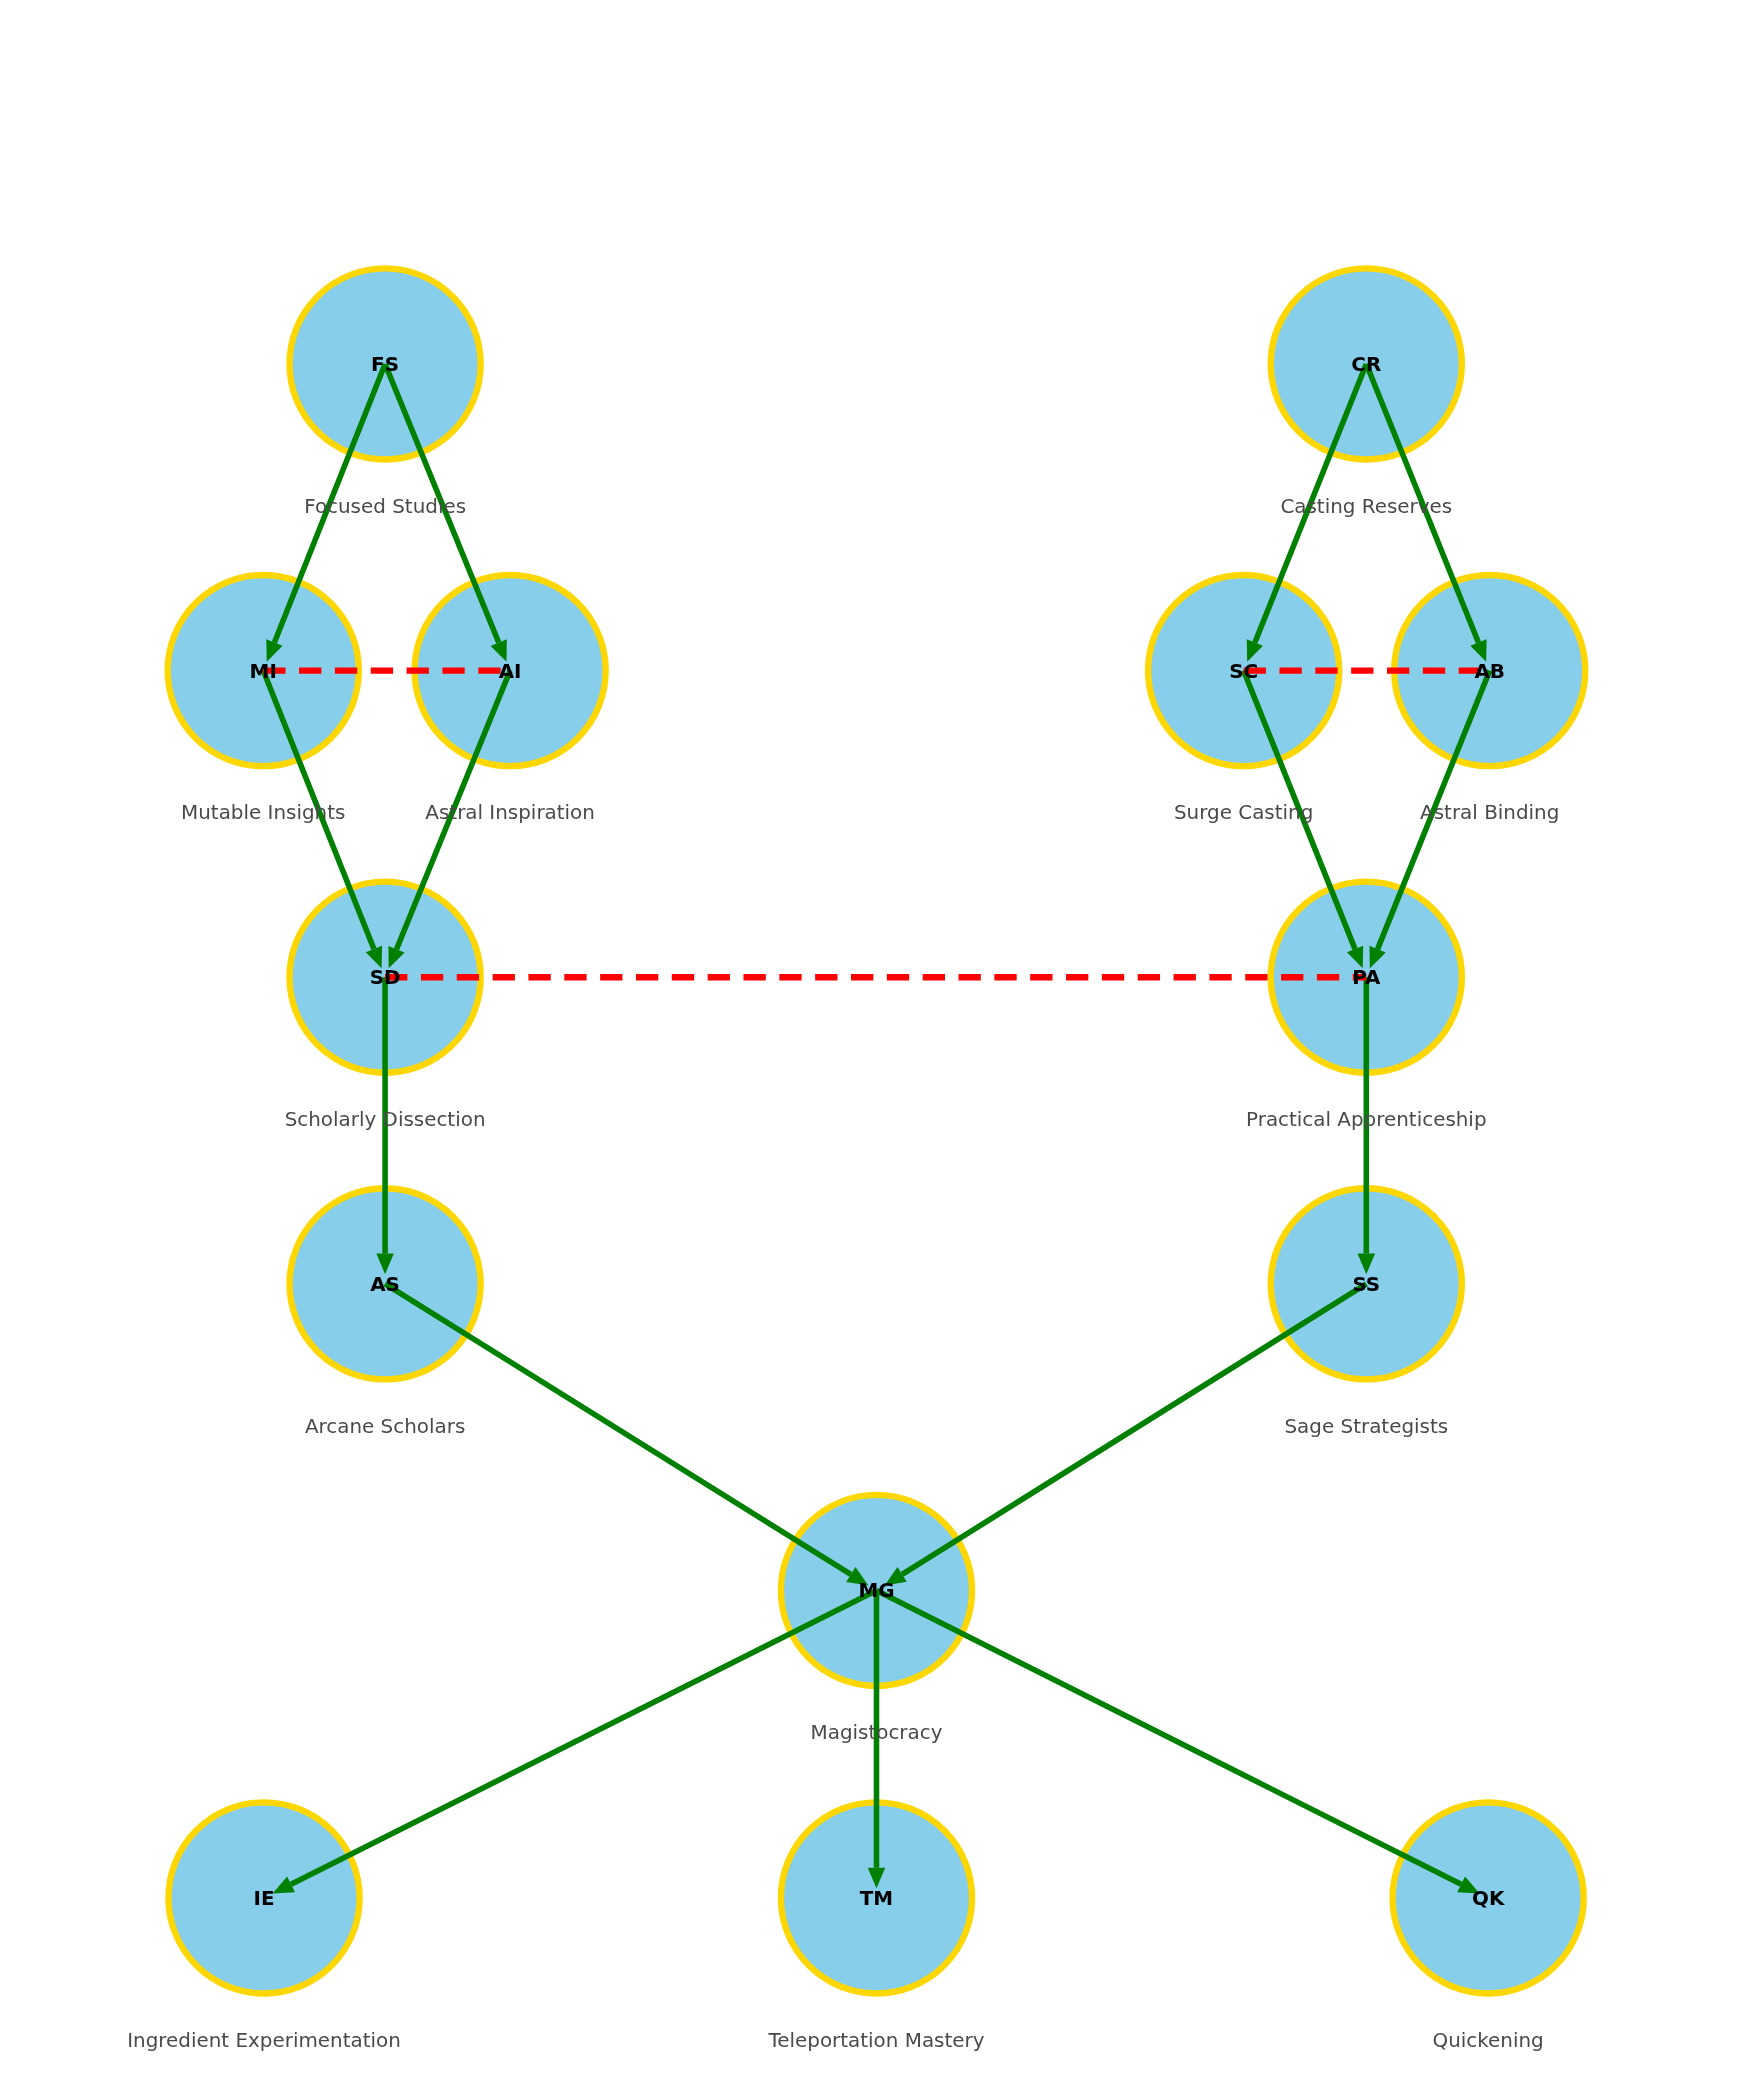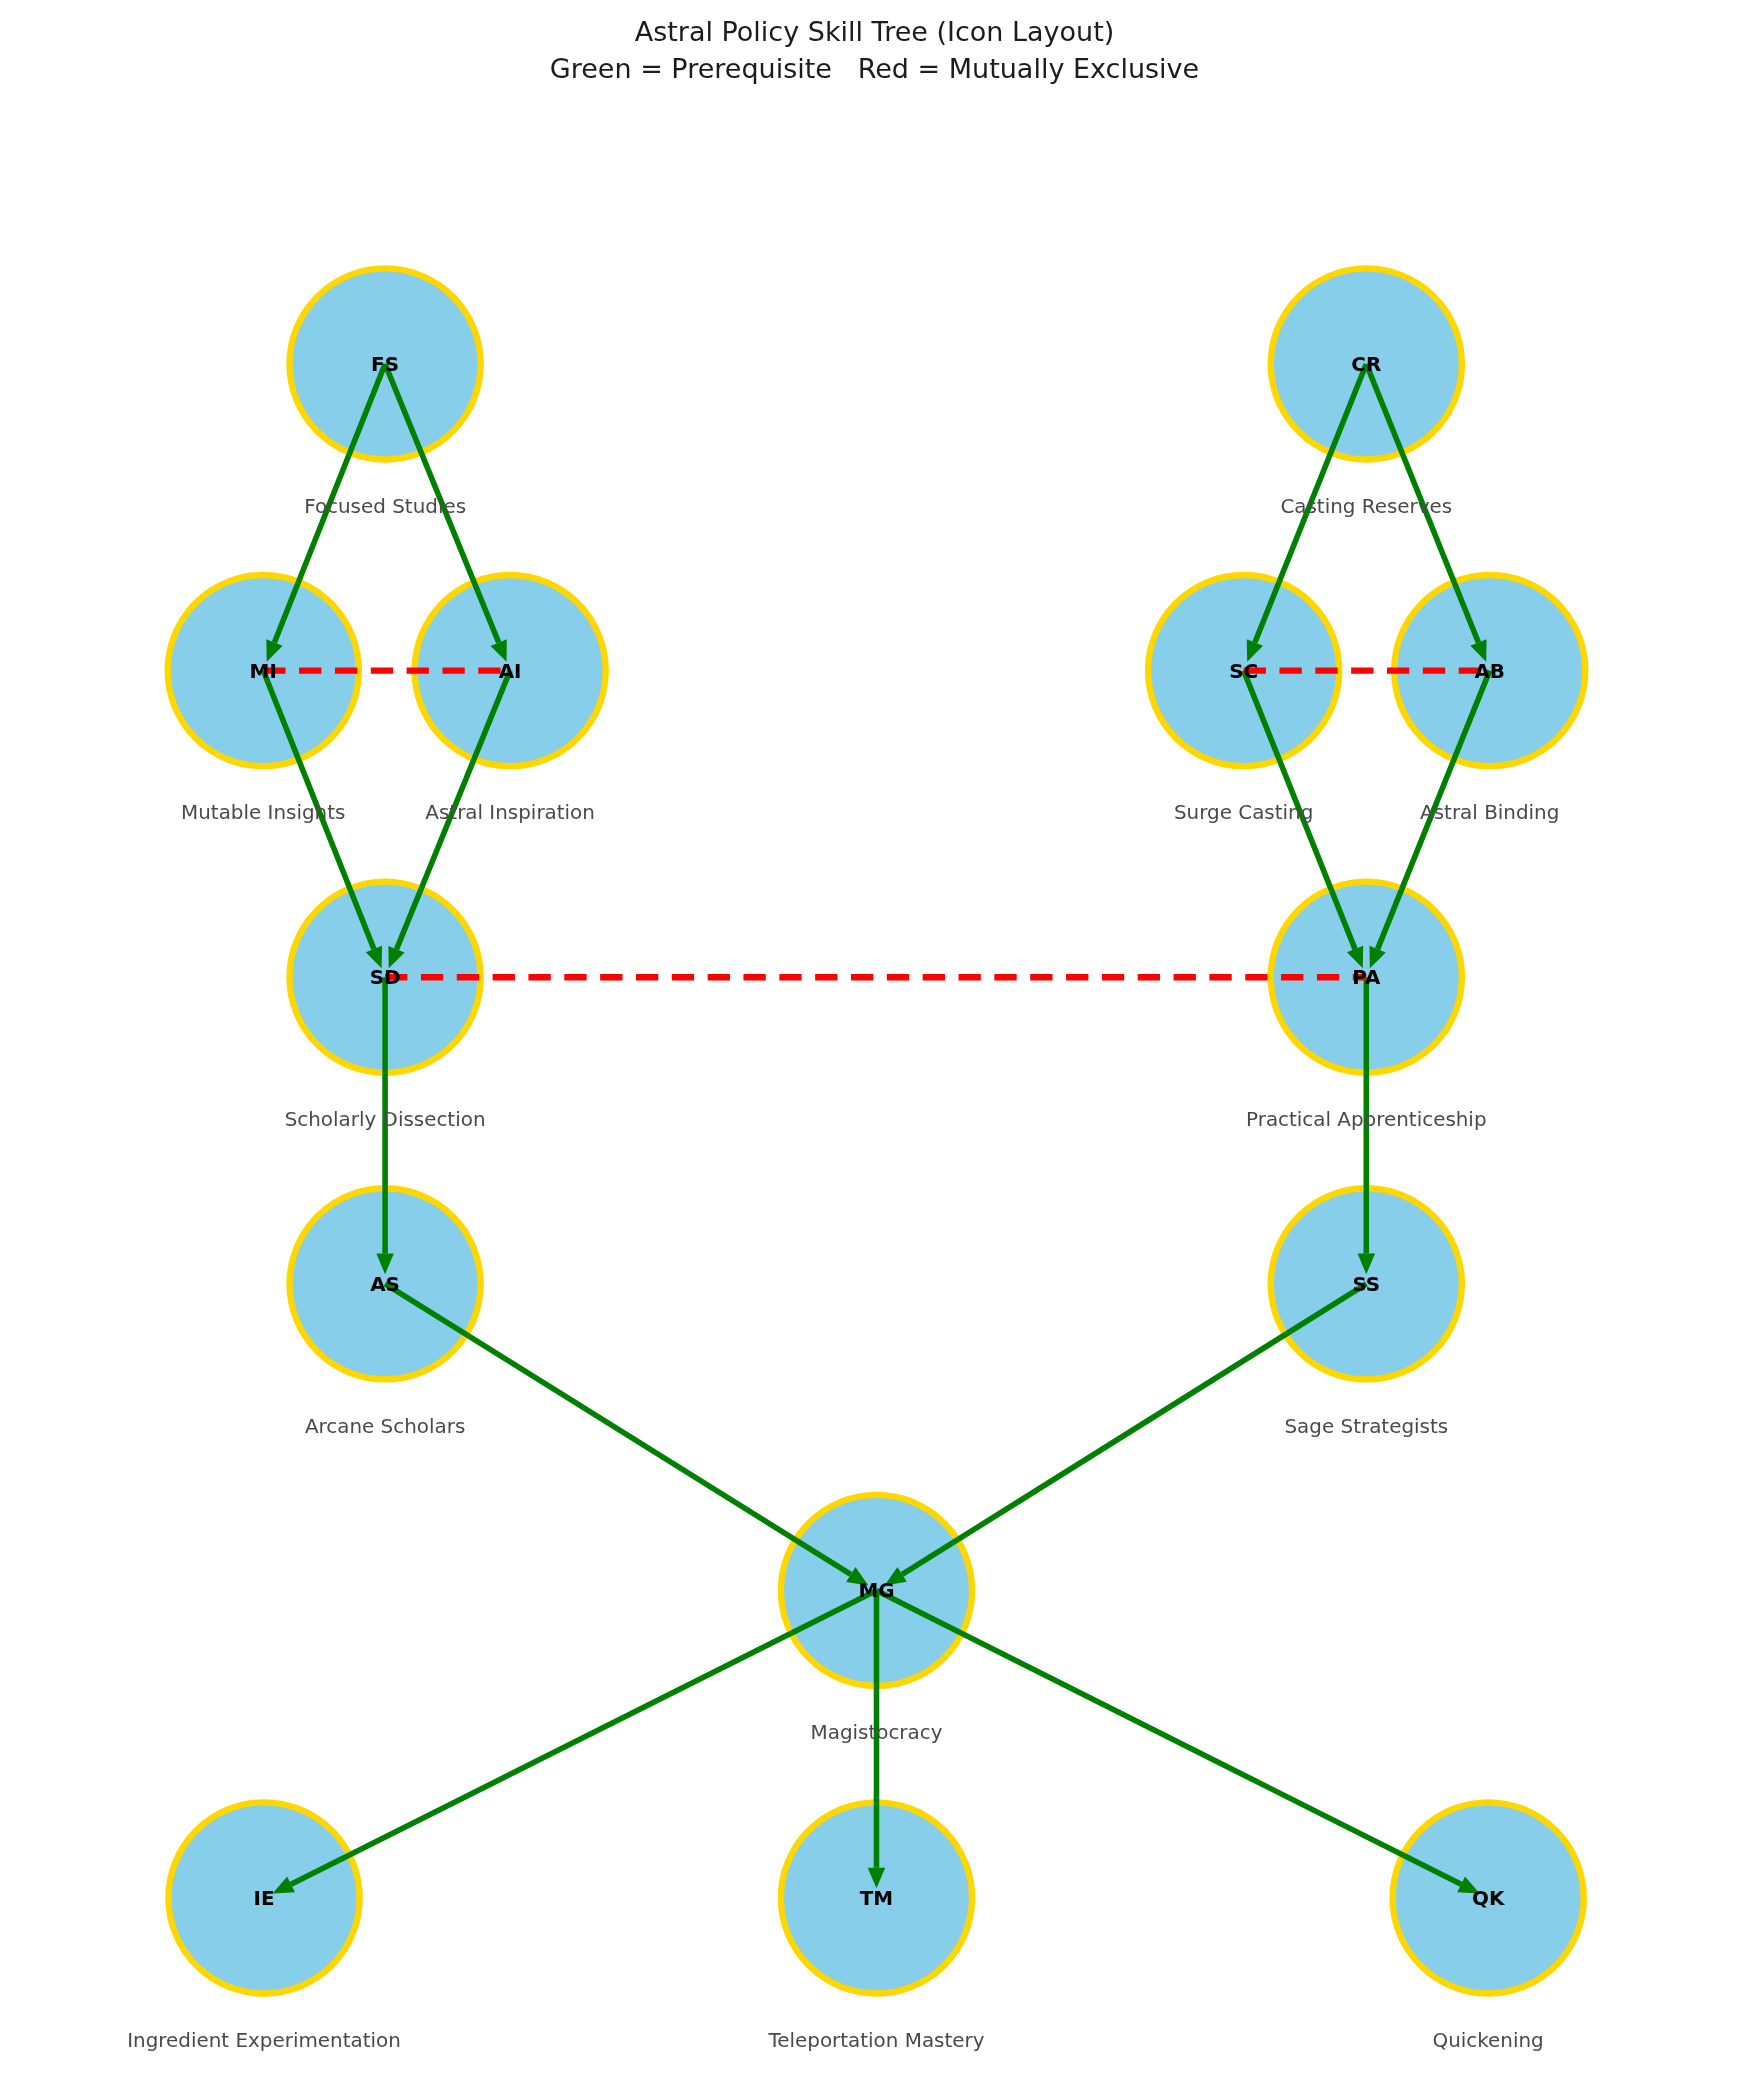--- a/index.html
+++ b/index.html
@@ -35,24 +35,20 @@
     position: absolute;
     top: 0;
     left: 0;
   }
   text { user-select: none; }
 </style>
 </head>
 <body>
 
 <div id="figure">
-  <div id="title-block">
-    <div class="title-line">Astral Policy Skill Tree (Icon Layout)</div>
-    <div class="title-line">Green = Prerequisite   Red = Mutually Exclusive</div>
-  </div>
   <svg id="diagram" width="1749" height="2097" viewBox="0 0 2195 2633" xmlns="http://www.w3.org/2000/svg">
       <circle cx="483" cy="457" r="120" fill="#87CEEB" stroke="#FFD700" stroke-width="8"></circle>
       <circle cx="1715" cy="457" r="120" fill="#87CEEB" stroke="#FFD700" stroke-width="8"></circle>
       <circle cx="330" cy="842" r="120" fill="#87CEEB" stroke="#FFD700" stroke-width="8"></circle>
       <circle cx="640" cy="842" r="120" fill="#87CEEB" stroke="#FFD700" stroke-width="8"></circle>
       <circle cx="1561" cy="842" r="120" fill="#87CEEB" stroke="#FFD700" stroke-width="8"></circle>
       <circle cx="1870" cy="842" r="120" fill="#87CEEB" stroke="#FFD700" stroke-width="8"></circle>
       <circle cx="483" cy="1227" r="120" fill="#87CEEB" stroke="#FFD700" stroke-width="8"></circle>
       <circle cx="1715" cy="1227" r="120" fill="#87CEEB" stroke="#FFD700" stroke-width="8"></circle>
       <circle cx="483" cy="1612" r="120" fill="#87CEEB" stroke="#FFD700" stroke-width="8"></circle>

